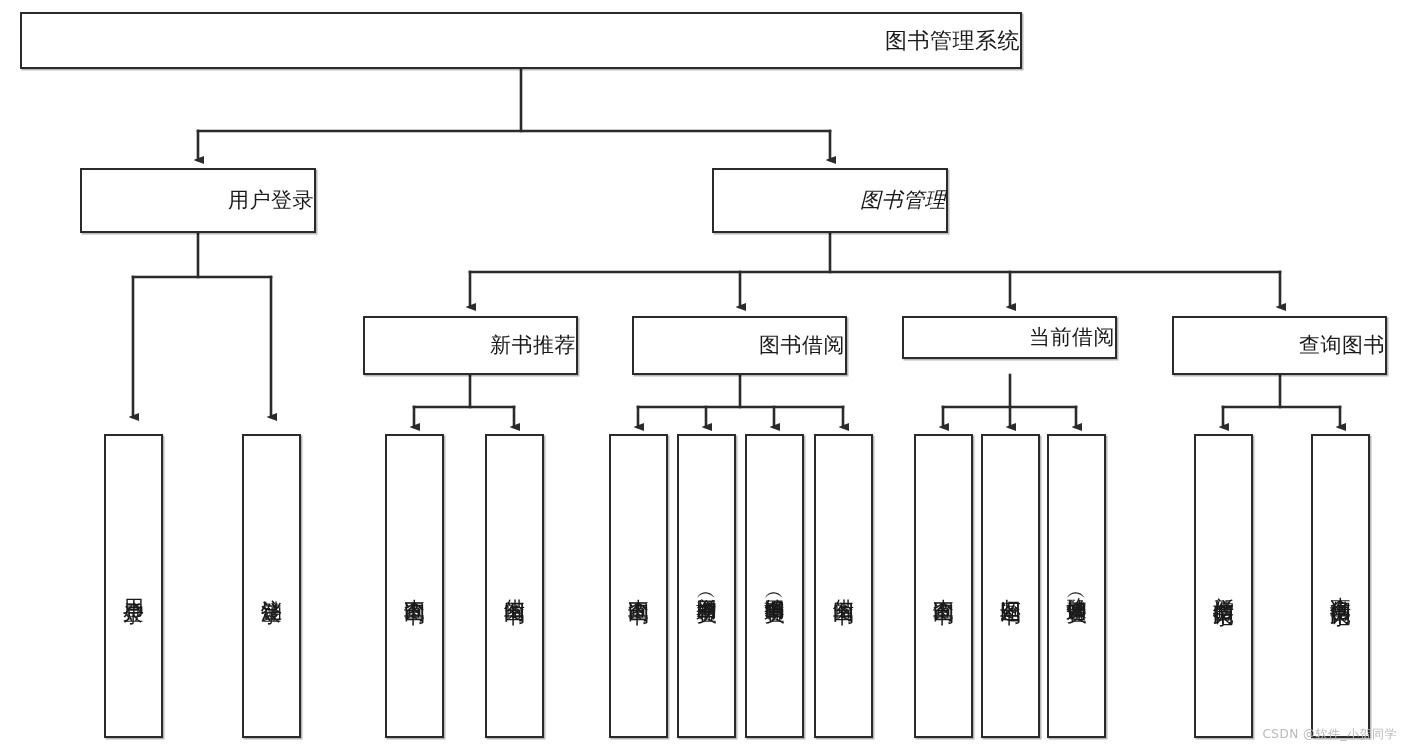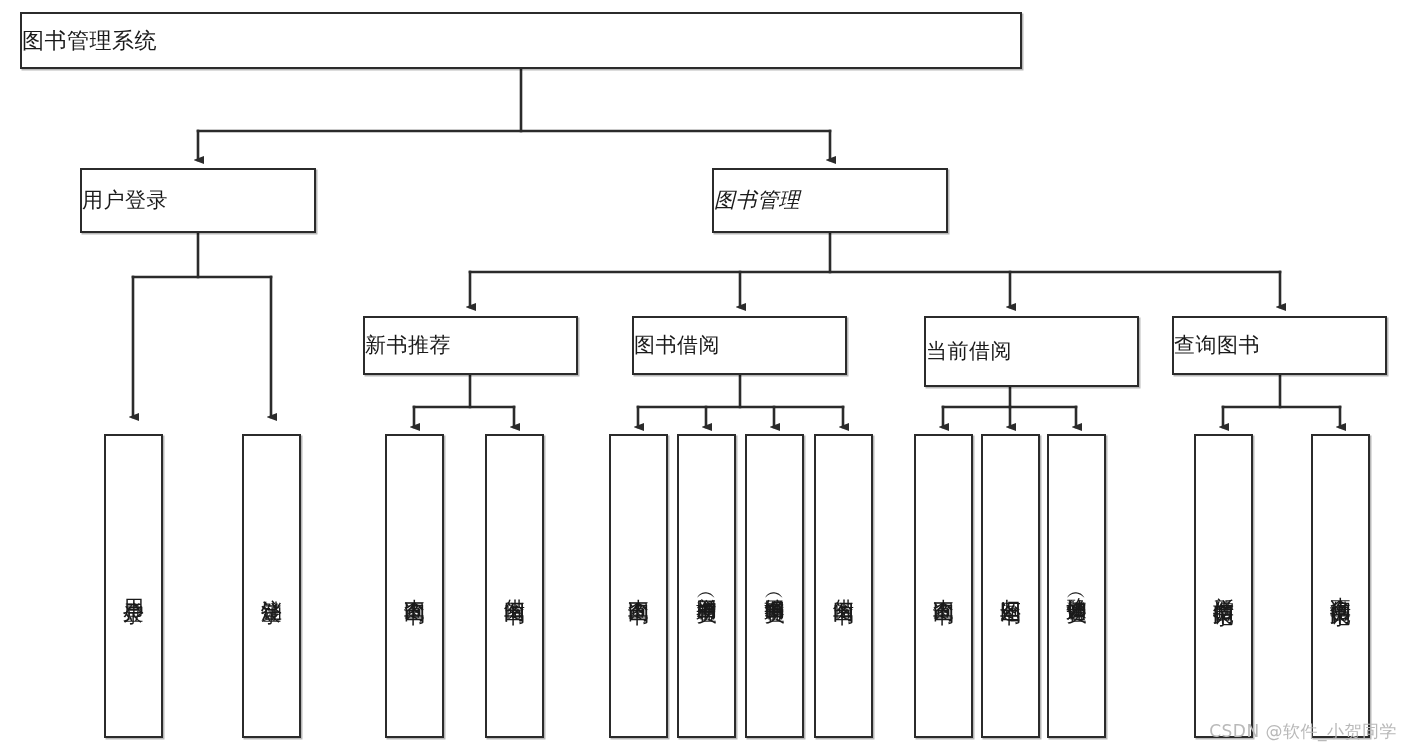--- a/index.html
+++ b/index.html
@@ -27,21 +27,21 @@
     pointer-events: none;
   }
   .node {
     position: absolute;
     box-sizing: border-box;
     background: #ffffff;
     border: 2px solid #2b2b2b;
     box-shadow: 1.5px 1.5px 0 rgba(0,0,0,0.28);
     display: flex;
     align-items: center;
-    justify-content: flex-start;
+    justify-content: flex-end;
     color: #1a1a1a;
   }
   .node-label {
     display: block;
     text-align: center;
     line-height: 1.25;
     white-space: nowrap;
   }
   
   .node.h .node-label {
@@ -65,21 +65,21 @@
     white-space: nowrap;
   }
   .node.v.tight .node-label {
     letter-spacing: 1px;
     font-size: 20px;
   }
   #watermark {
     position: absolute;
     right: 8px;
     bottom: 4px;
-    font-size: 17px;
+    font-size: 12px;
     color: #b9b9b9;
     letter-spacing: 0.5px;
     user-select: none;
     white-space: nowrap;
   }
 </style>
 </head>
 <body>
 
 <div id="canvas">
@@ -144,21 +144,21 @@
   <div class="node h" style="left:712px; top:168px; width:236px; height:65px;font-style:italic;">
     <span class="node-label">图书管理</span>
   </div>
 
   <div class="node h" style="left:363px; top:316px; width:215px; height:59px;">
     <span class="node-label">新书推荐</span>
   </div>
   <div class="node h" style="left:632px; top:316px; width:215px; height:59px;">
     <span class="node-label">图书借阅</span>
   </div>
-  <div class="node h" style="left:924px; top:316px; width:215px; height:71px;">
+  <div class="node h" style="left:902px; top:316px; width:215px; height:43px;">
     <span class="node-label">当前借阅</span>
   </div>
   <div class="node h" style="left:1172px; top:316px; width:215px; height:59px;">
     <span class="node-label">查询图书</span>
   </div>
 
   <div class="node v" style="left:104px; top:434px; width:59px; height:304px;">
     <span class="node-label">用户登录</span>
   </div>
   <div class="node v" style="left:242px; top:434px; width:59px; height:304px;">

